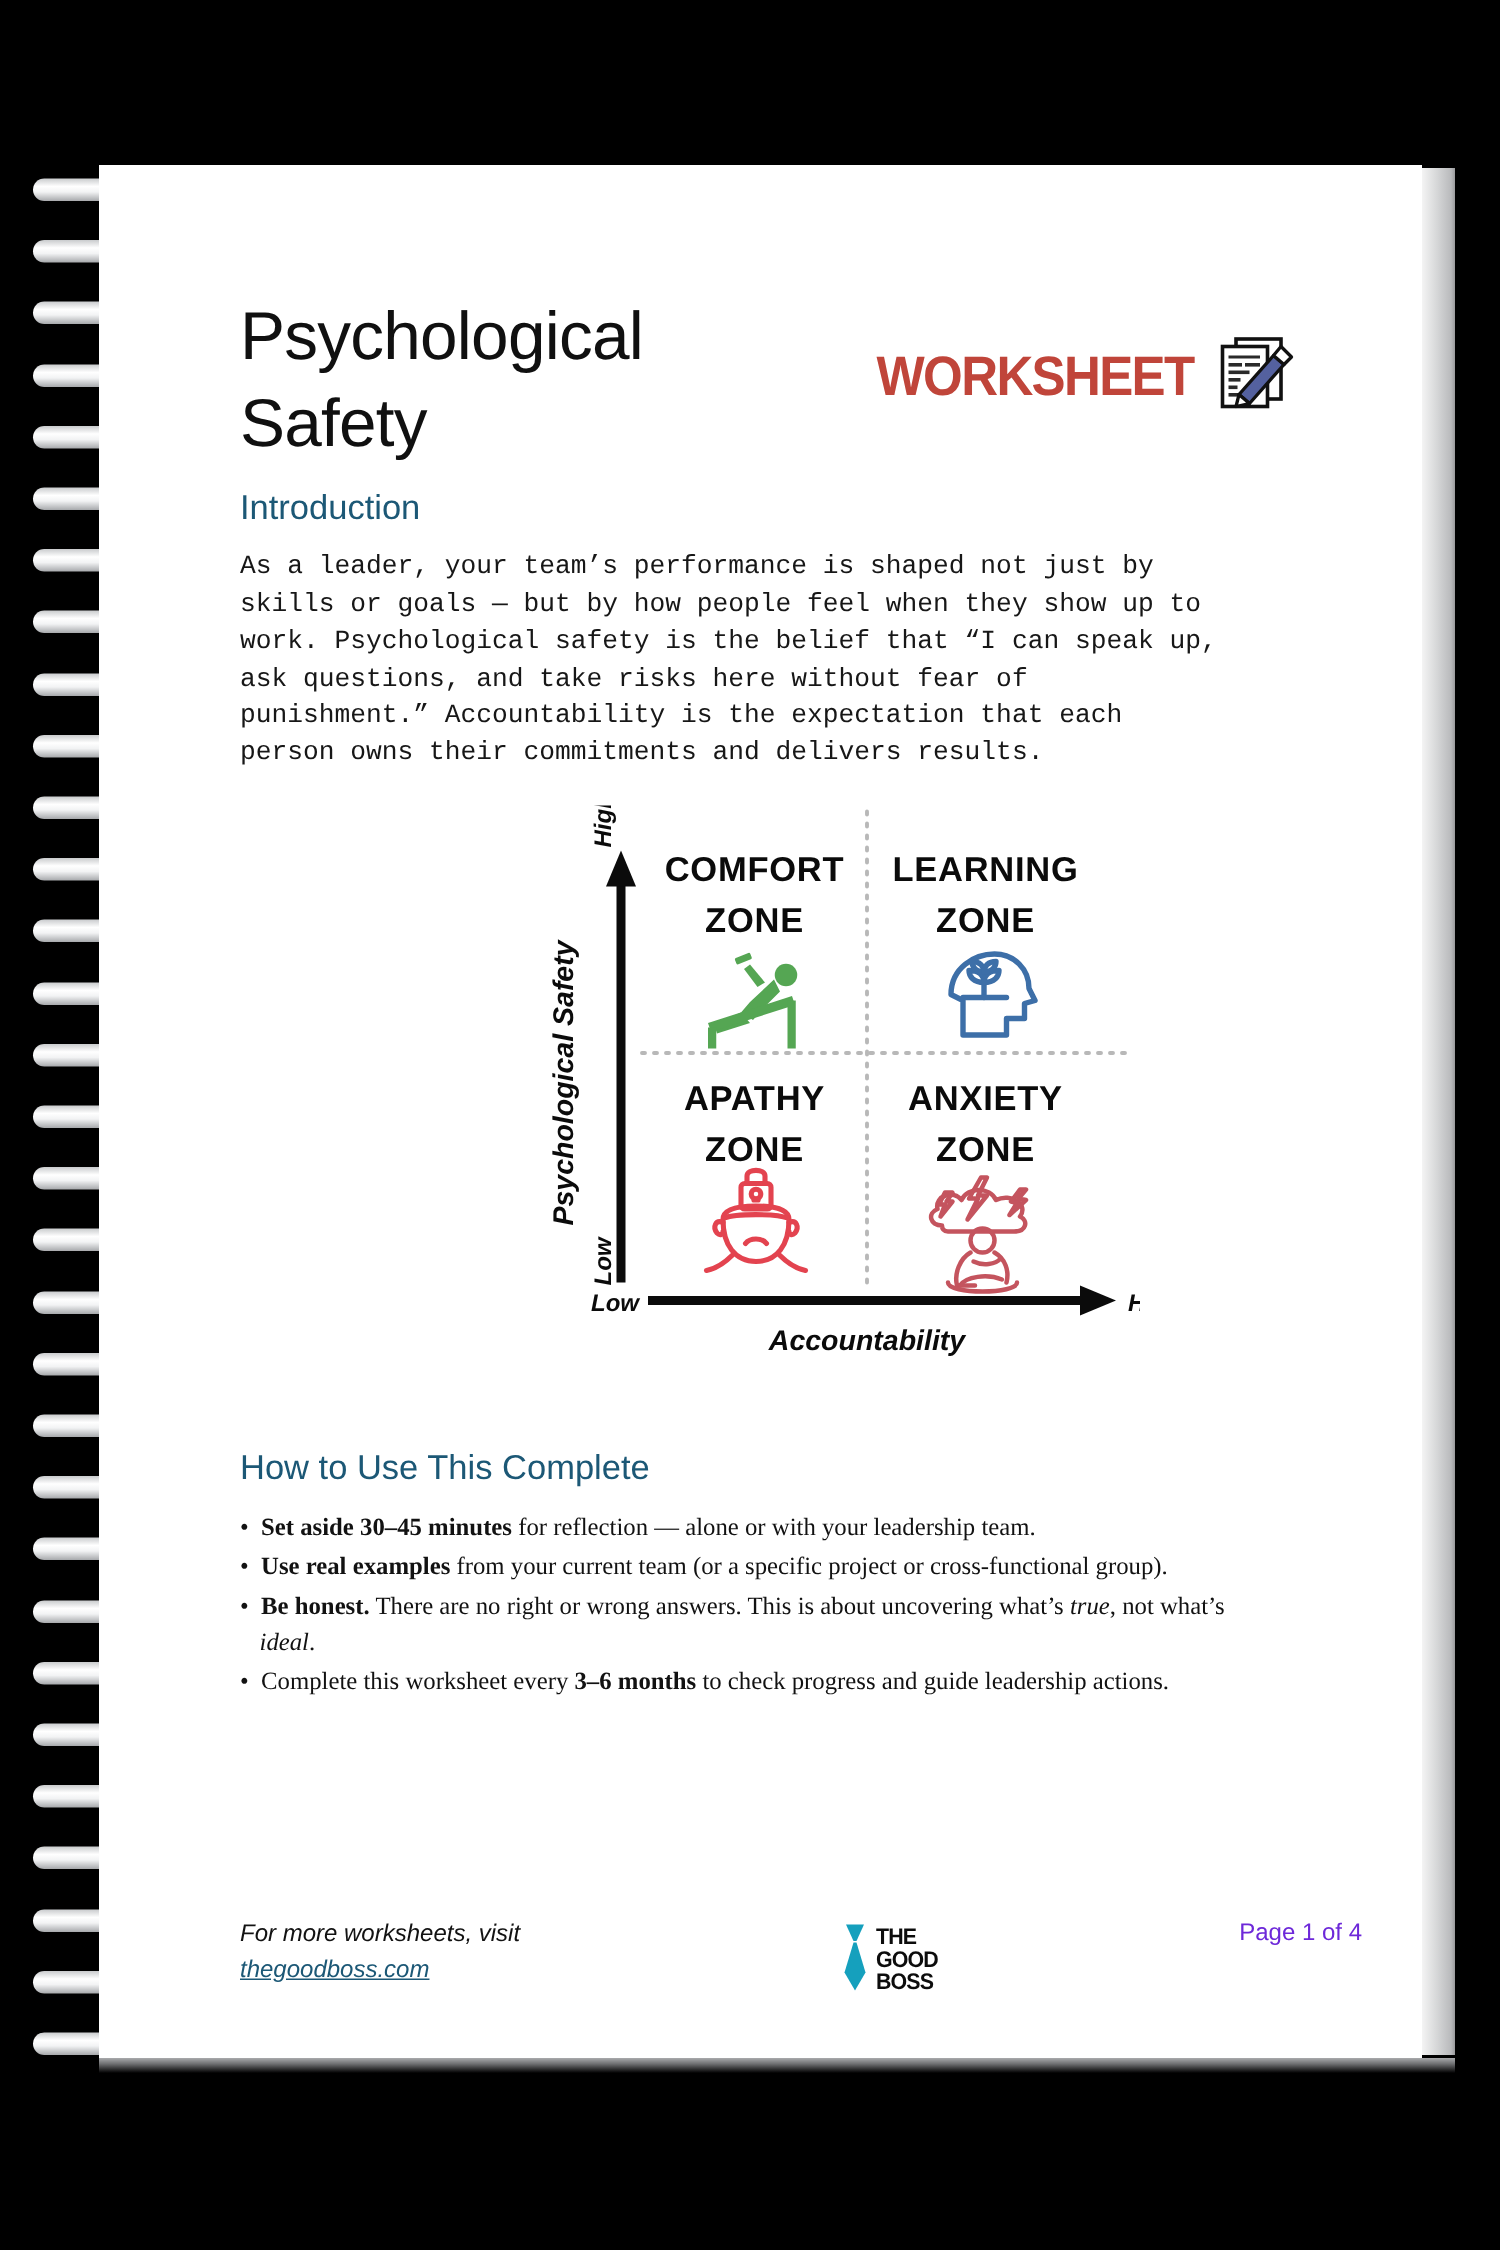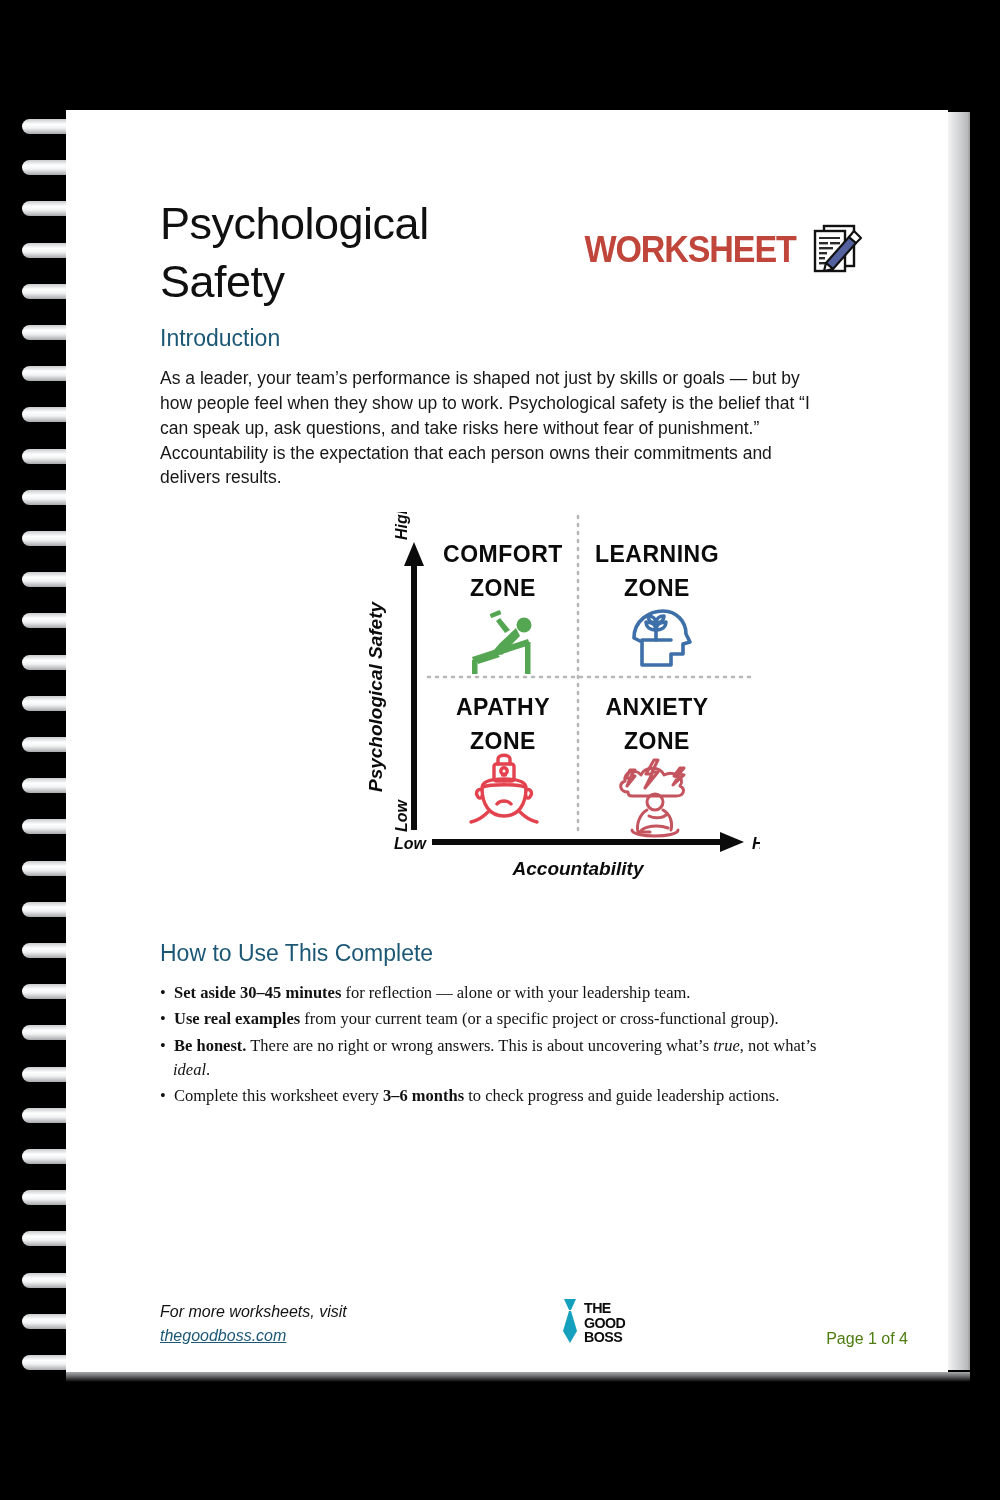--- a/index.html
+++ b/index.html
@@ -103,21 +103,21 @@
 
   h2.section-head {
     font-family: "Liberation Sans", sans-serif;
     font-size: 23px;
     font-weight: 400;
     color: #1c5876;
     margin: 12px 0 14px 0;
   }
 
   p.body {
-    font-family: Liberation Sans, sans-serif;
+    font-family: Liberation Mono, monospace;
     font-size: 17.5px;
     line-height: 1.42;
     color: #171717;
     margin: 0 0 20px 0;
     width: 660px;
     text-align: left;
   }
   p.body b { font-weight: 700; }
 
   
@@ -143,21 +143,21 @@
   ul.howto-list li::before { content: "\2022\00a0\00a0"; }
   ul.howto-list b { font-weight: 700; }
   ul.howto-list i { font-style: italic; }
 
   
   #footer {
     position: absolute;
     left: 94px; right: 40px; top: 1168px;
     height: 70px;
     display: flex;
-    align-items: flex-end;
+    align-items: flex-start;
     justify-content: space-between;
   }
   #footer-left {
     font-family: "Liberation Sans", sans-serif;
     font-style: italic;
     font-size: 16px;
     line-height: 1.5;
     color: #121212;
     width: 240px;
   }
@@ -173,21 +173,21 @@
     font-size: 15px;
     line-height: 0.98;
     letter-spacing: -0.6px;
     color: #0c0c0c;
     transform: scaleX(0.95);
     transform-origin: left center;
   }
   #footer-page {
     font-family: "Liberation Sans", sans-serif;
     font-size: 16px;
-    color: #4d7c0f;
+    color: #6d28d9;
     margin-top: 2px;
   }
 </style>
 </head>
 <body>
 
 <div id="spiral">
     <div class="ring" style="top: 8px;">
       <div class="wire"></div>
       <div class="loop"></div>

